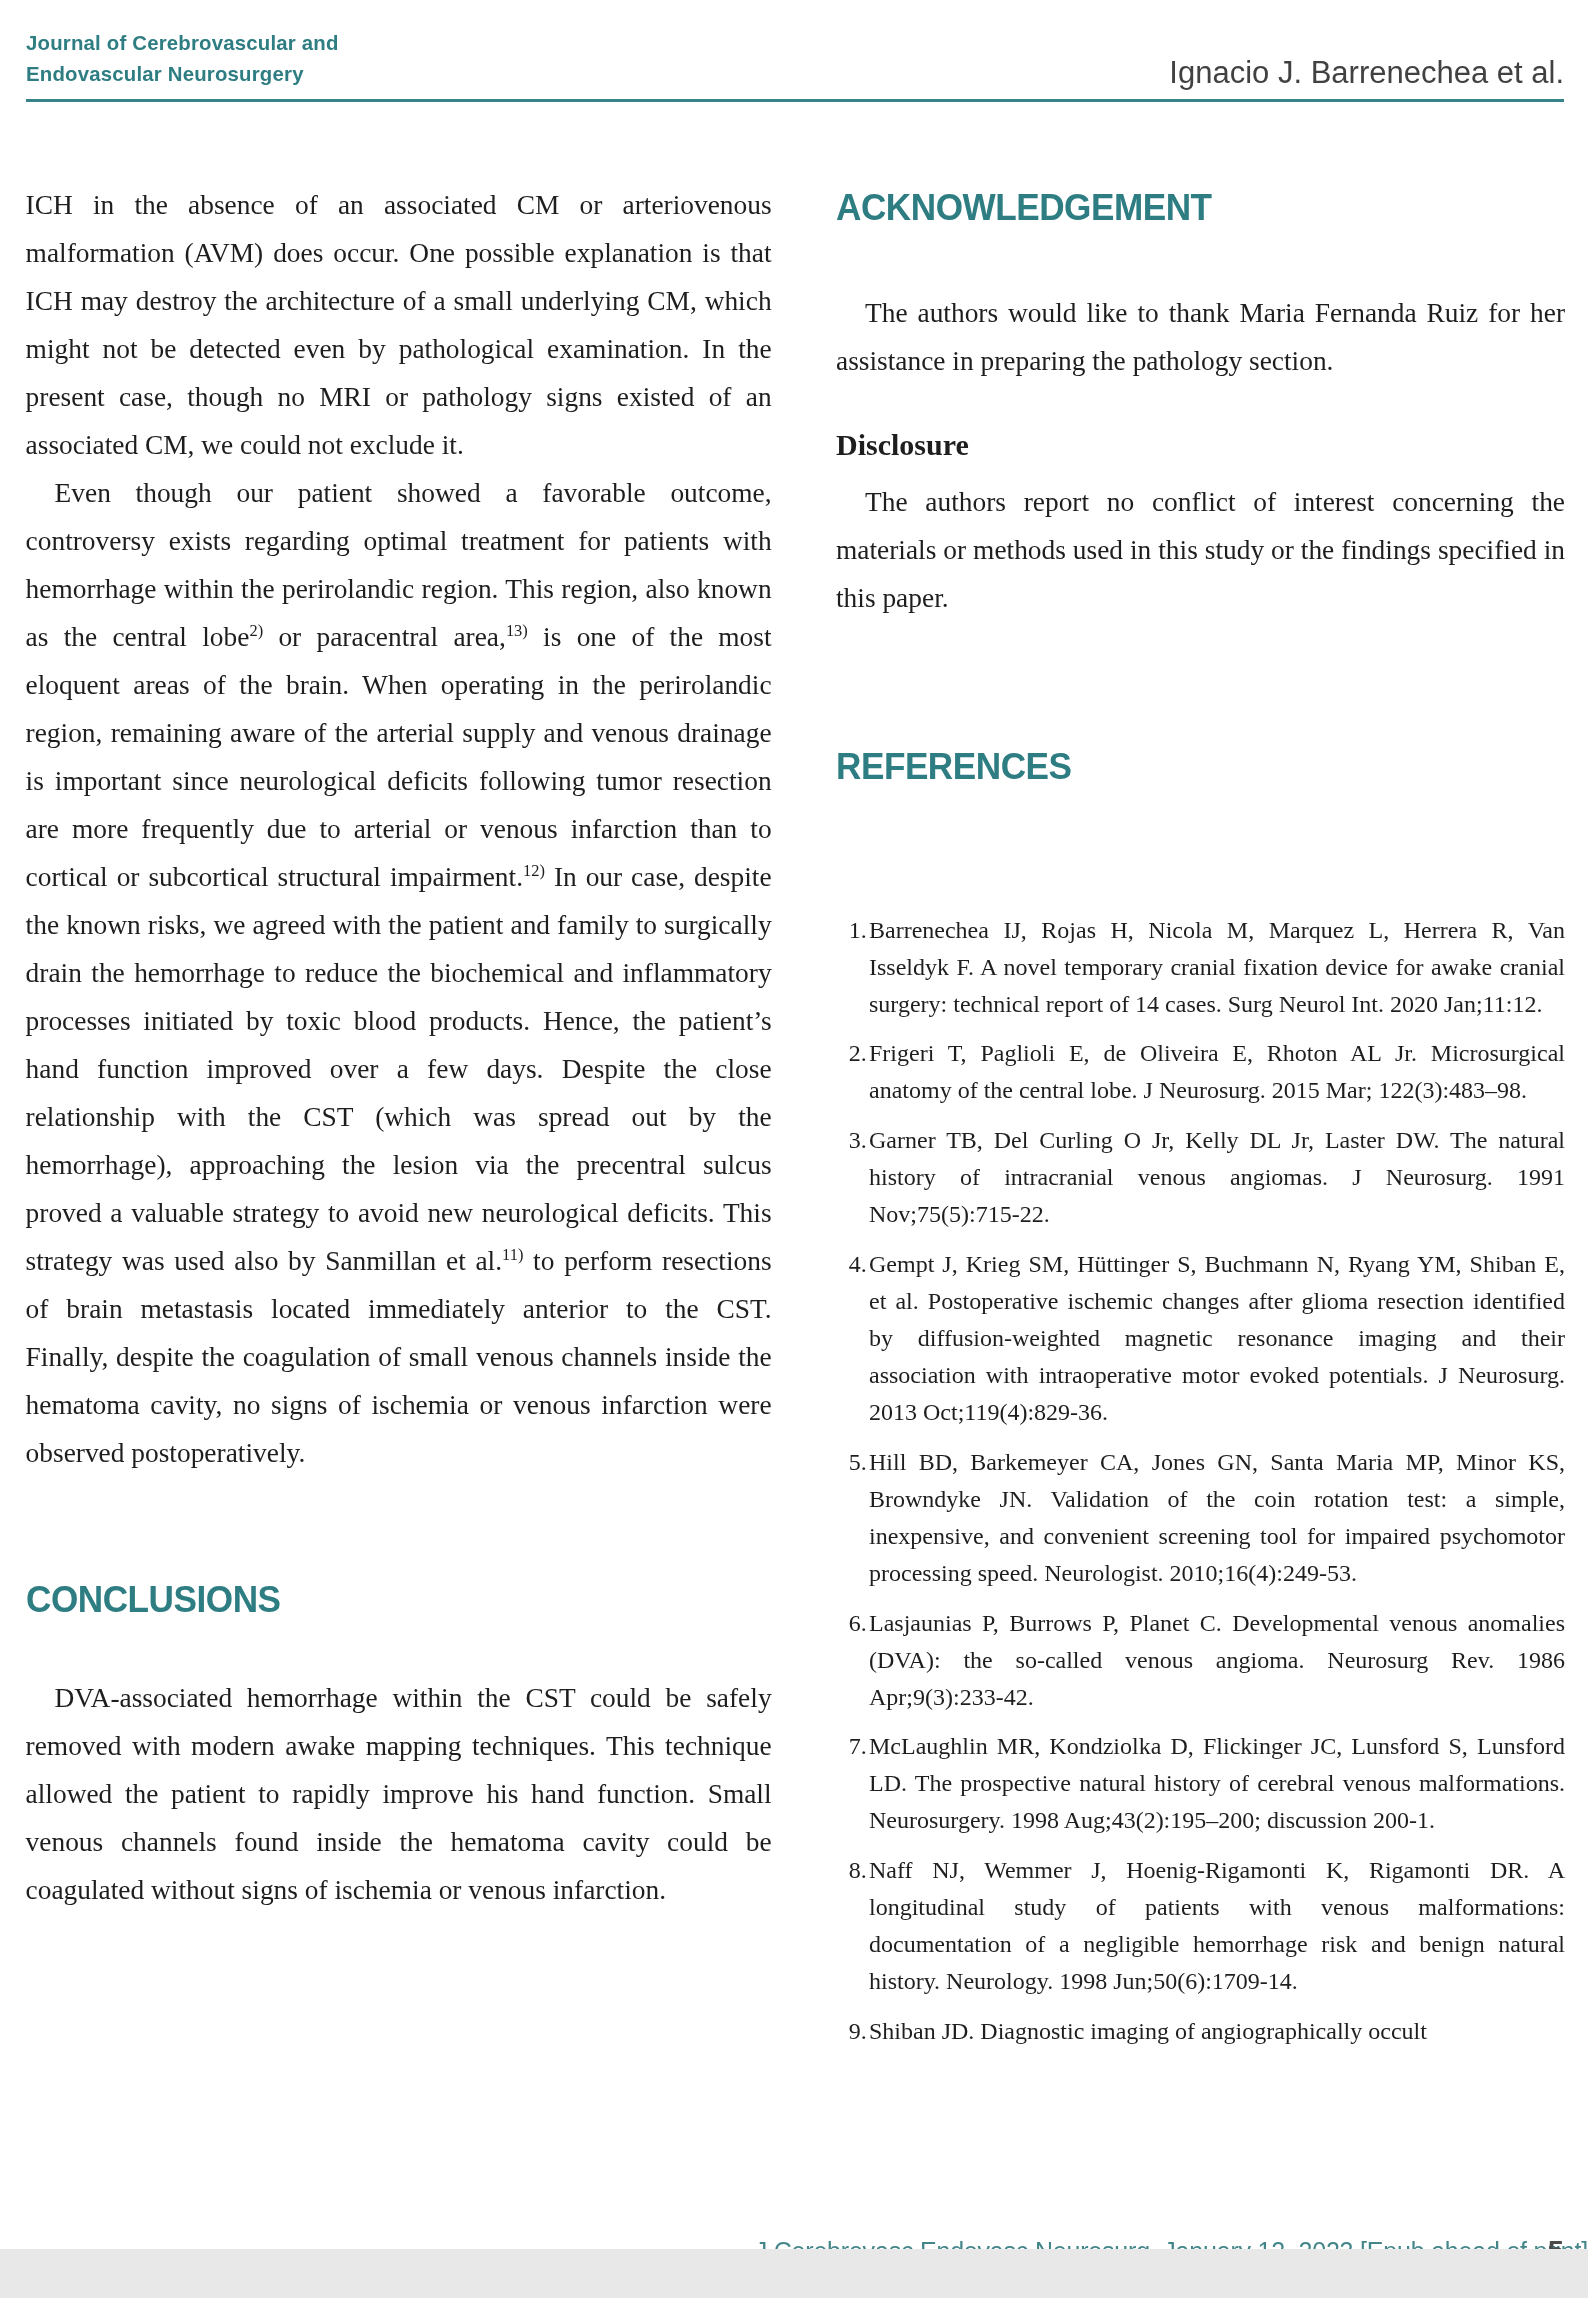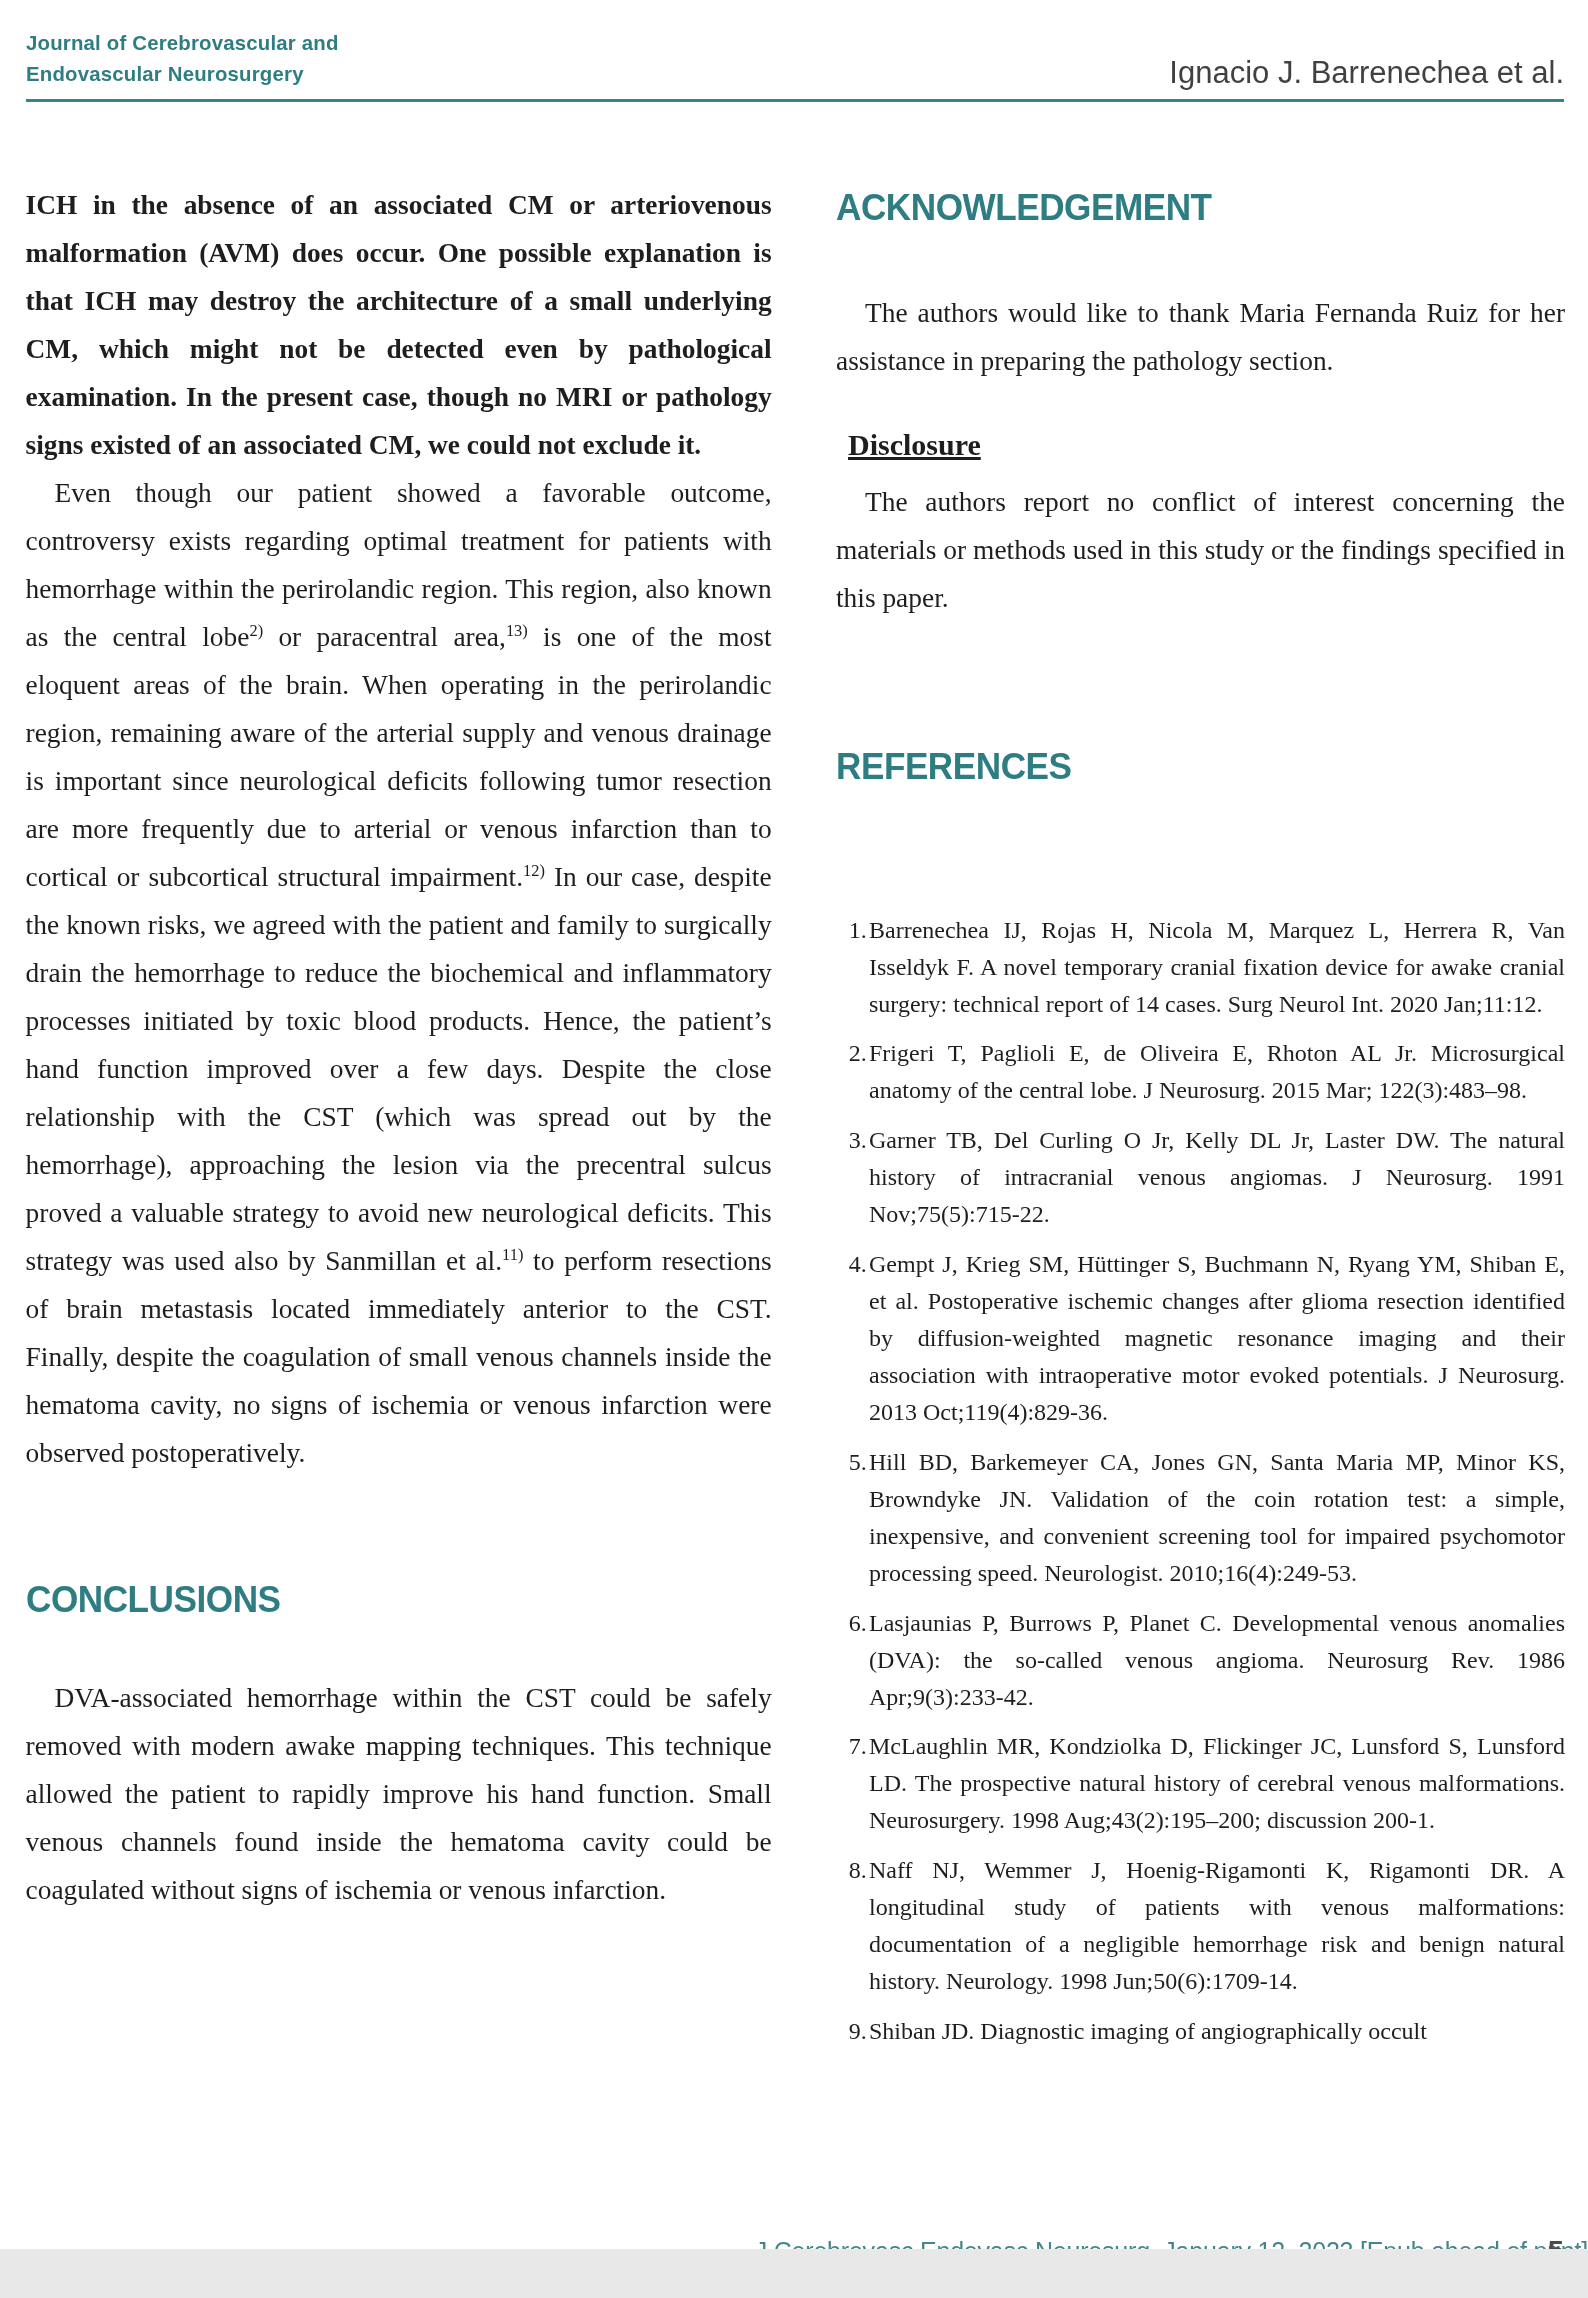--- a/index.html
+++ b/index.html
@@ -41,23 +41,23 @@
   .body-text sup{font-size:.6em;line-height:0;vertical-align:super;}
   .section-heading{
     font-family:"Liberation Sans", sans-serif;
     font-weight:700;font-size:37px;line-height:42px;
     color:#2e7d82;letter-spacing:-0.5px;margin:0;
     transform:scaleX(.95);transform-origin:left top;
     white-space:nowrap;
   }
   .subheading{
     font-family:"Liberation Serif", serif;
-    font-weight:700;font-size:30px;line-height:40px;margin:12px;text-decoration:underline;
+    font-weight:700;font-size:30px;line-height:40px;margin:0;
   }
-  .p-first{padding-top:7.3px;font-weight:bold;}
+  .p-first{padding-top:7.3px;}
   .h-conclusions{margin-top:102px;}
   .p-conclusions{margin-top:53px;}
   .p-ack{margin-top:60px;}
   .h-disclosure{margin-top:40px;}
   .p-disclosure{margin-top:12.8px;}
   .h-ack{margin-top:12.8px;}
   .h-references{margin-top:124px;}
   
   .ref-list{
     list-style:none;margin:124px 0 0 0;padding:0;

